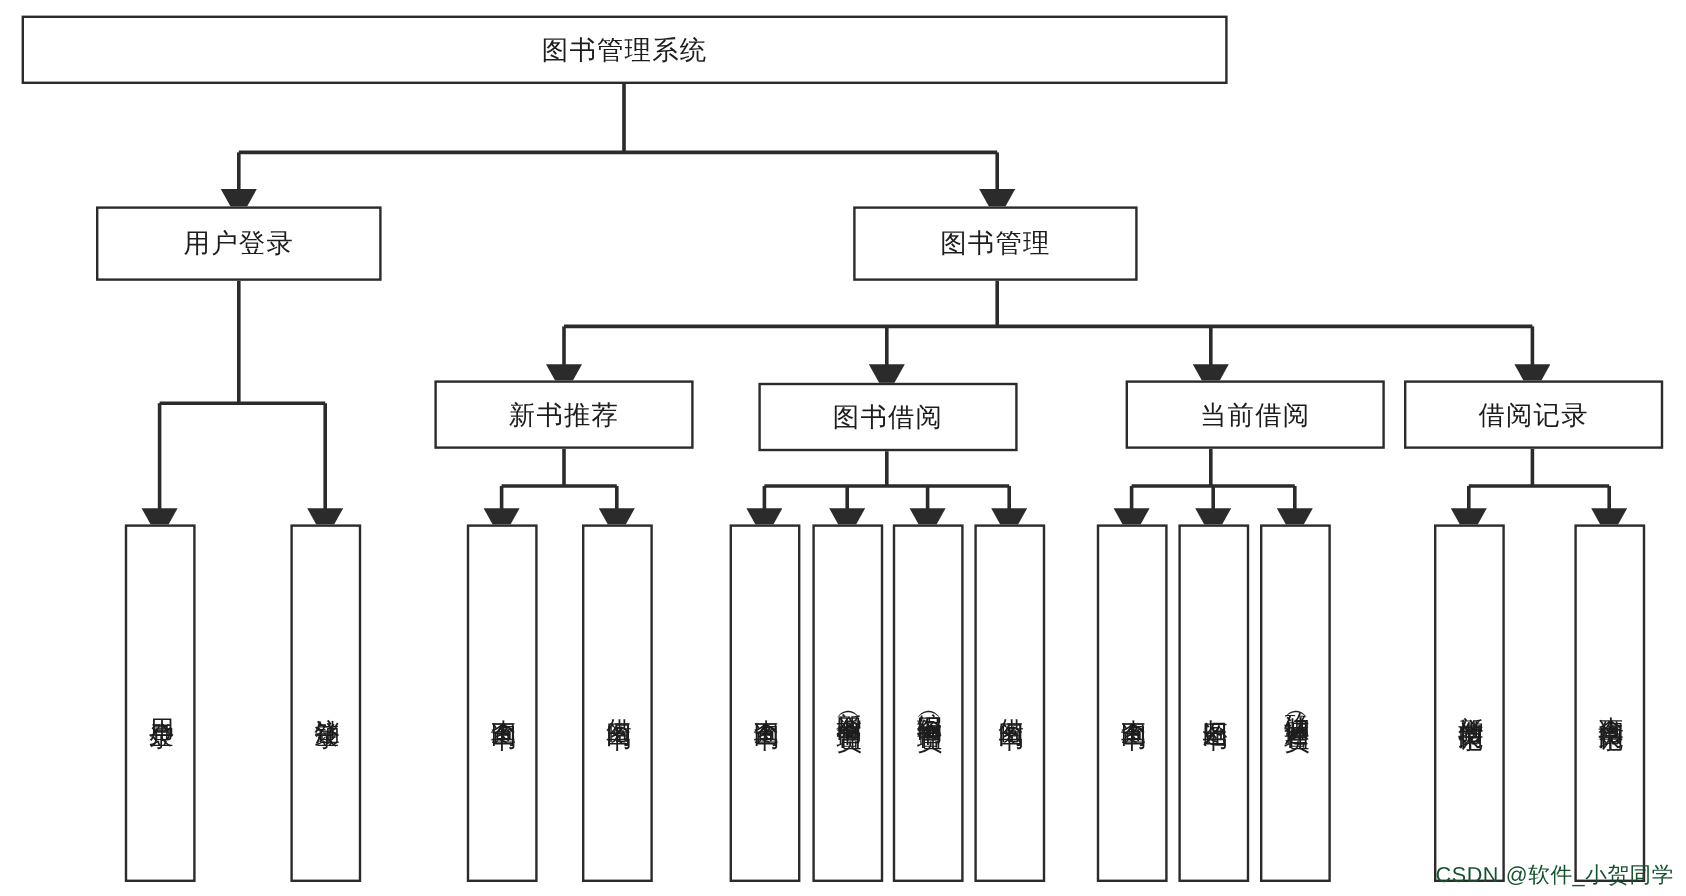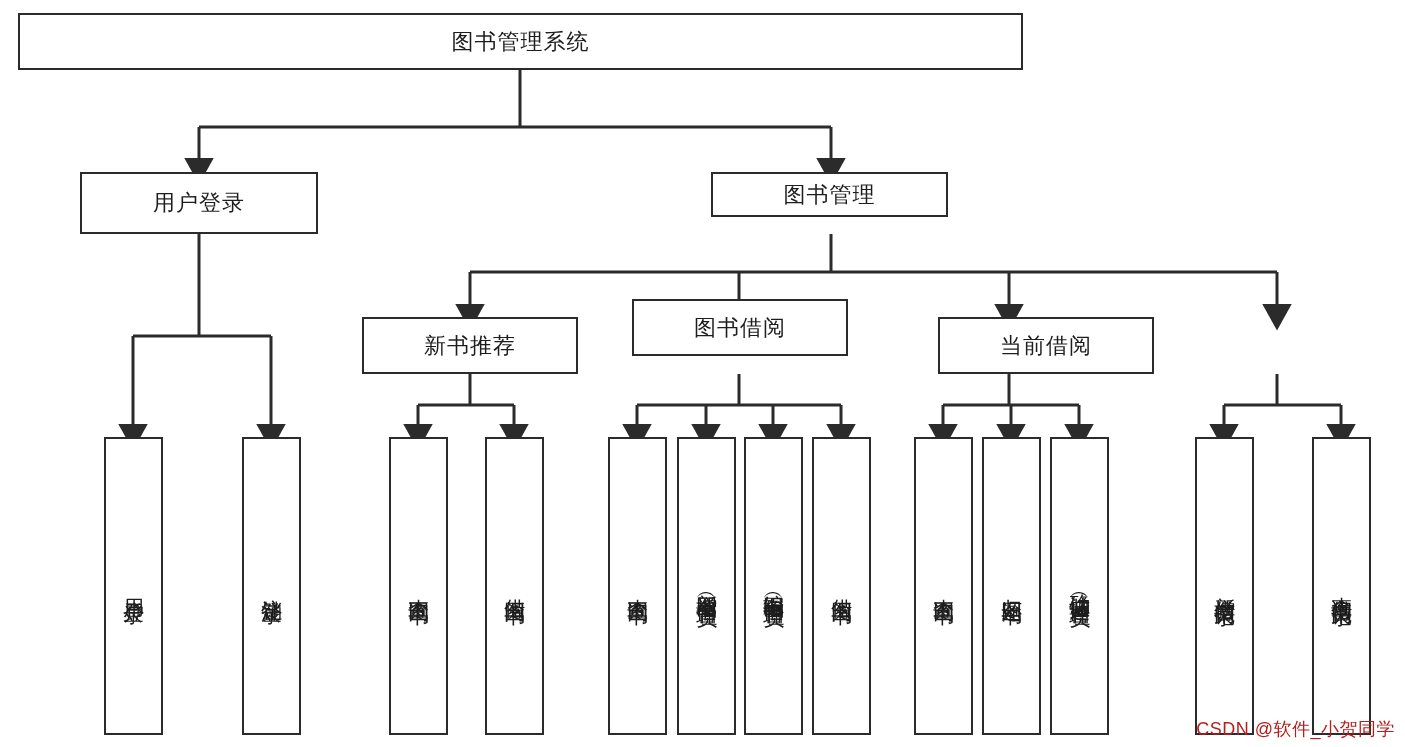--- a/index.html
+++ b/index.html
@@ -50,21 +50,21 @@
     line-height: 1.06;
     letter-spacing: 2px;
     white-space: nowrap;
     text-align: center;
   }
   .watermark {
     position: absolute;
     right: 10px;
     bottom: 6px;
     font-size: 18px;
-    color: #b91c1c;
+    color: #14532d;
     letter-spacing: 0.5px;
     white-space: nowrap;
   }
 </style>
 </head>
 <body>
 
 <div id="canvas">
 
   <svg id="edges" viewBox="0 0 1405 747">
@@ -117,32 +117,35 @@
     </g>
   </svg>
 
   <div class="node h" style="left:18px; top:13px; width:1005px; height:57px;">
     <span>图书管理系统</span>
   </div>
 
   <div class="node h" style="left:80px; top:172px; width:238px; height:62px;">
     <span>用户登录</span>
   </div>
-  <div class="node h" style="left:711px; top:172px; width:237px; height:45px;">
+  <div class="node h" style="left:711px; top:172px; width:237px; height:62px;">
     <span>图书管理</span>
   </div>
 
   <div class="node h" style="left:362px; top:317px; width:216px; height:57px;">
     <span>新书推荐</span>
   </div>
-  <div class="node h" style="left:632px; top:299px; width:216px; height:57px;">
+  <div class="node h" style="left:632px; top:319px; width:216px; height:57px;">
     <span>图书借阅</span>
   </div>
   <div class="node h" style="left:902px; top:317px; width:216px; height:57px;margin-left:36px;">
     <span>当前借阅</span>
+  </div>
+  <div class="node h" style="left:1170px; top:317px; width:216px; height:57px;">
+    <span>借阅记录</span>
   </div>
 
   <div class="node v" style="left:104px; top:437px; width:59px; height:298px;">
     <span class="vtext">用户登录</span>
   </div>
   <div class="node v" style="left:242px; top:437px; width:59px; height:298px;">
     <span class="vtext">注销登录</span>
   </div>
 
   <div class="node v" style="left:389px; top:437px; width:59px; height:298px;">

